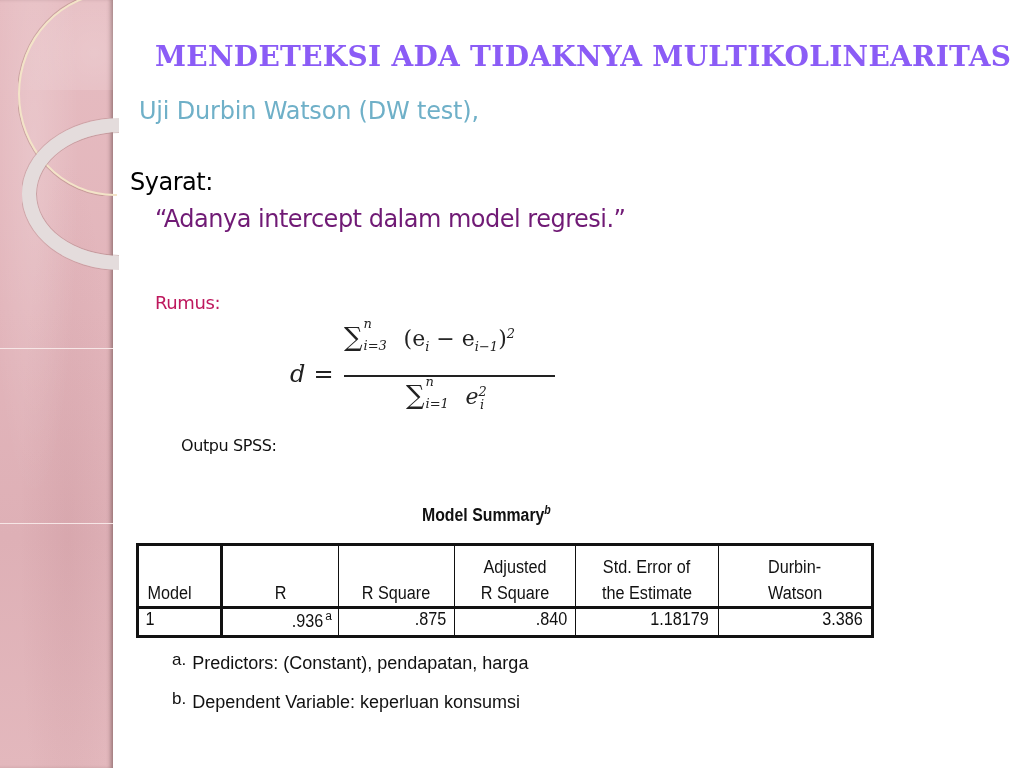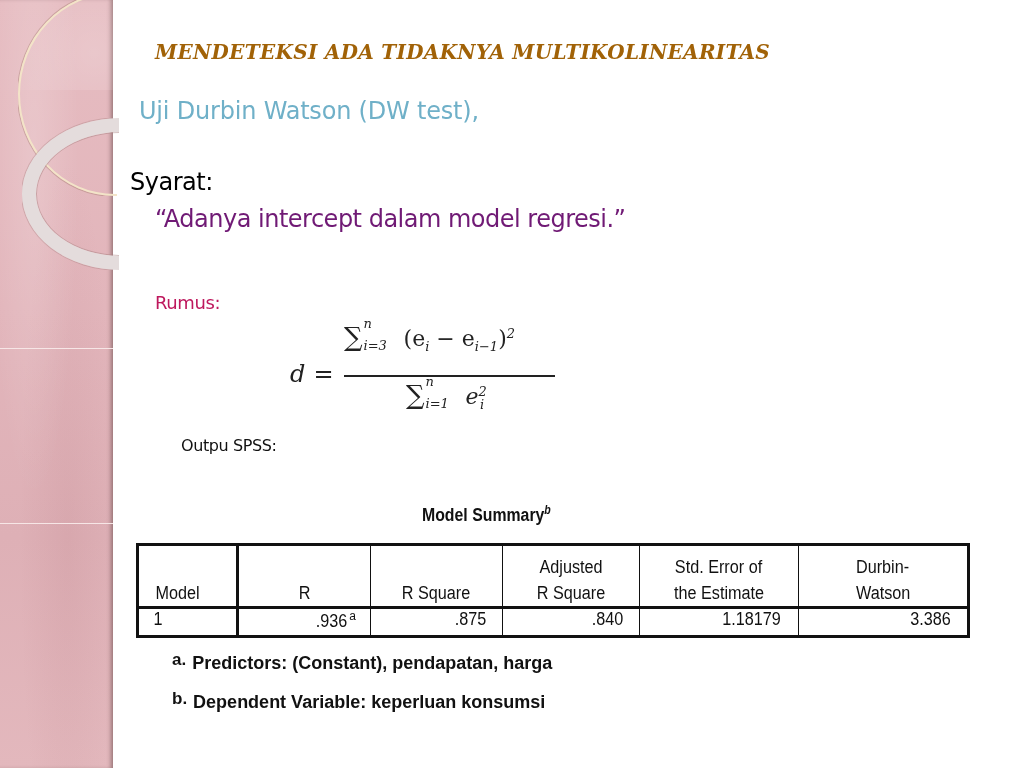--- a/index.html
+++ b/index.html
@@ -37,24 +37,23 @@
     position:absolute; left:22px; top:118px; width:170px; height:124px;
     border-radius:50%;
     border:14px solid #e4dcdc;
     box-shadow: inset 0 0 0 1px rgba(170,130,130,0.5), 0 0 0 1px rgba(170,130,130,0.4);
     clip-path: inset(0 101px 0 0);
   }
 
   .title {
     position:absolute; left:155px; top:40px;
     font-family:"DejaVu Serif", serif; font-weight:bold;
-    font-size:20px; letter-spacing:0.3px;
-    color:#a16207; font-variant: small-caps;
+    font-size:28px; letter-spacing:0.3px;
+    color:#8b5cf6; font-variant: small-caps;
     text-transform: uppercase;
-    font-style: italic;
   }
   .subtitle {
     position:absolute; left:139px; top:97px;
     font-family:"DejaVu Sans", sans-serif; font-size:24px;
     color:#6fb0c8; letter-spacing:-0.2px;
   }
   .syarat-label {
     position:absolute; left:130px; top:168px;
     font-size:24px; color:#000000; font-family:"DejaVu Sans", sans-serif;
     letter-spacing:-0.5px;
@@ -103,21 +102,21 @@
     font-size:18px; color:#111; transform: scaleX(0.88); transform-origin:left;
   }
   .table-title sup { font-size:12px; font-style:italic; font-weight:bold; }
 
   .spss-table {
     position:absolute; left:136px; top:543px;
     border-collapse:collapse;
     font-family:"Liberation Sans", sans-serif; font-size:18px; color:#111;
   }
   .spss-table th, .spss-table td {
-    border:1px solid #111; padding:0 14px;
+    border:1px solid #111; padding:0 6px;
     font-weight:normal; white-space:nowrap;
   }
   .spss-table thead th {
     height:60px; vertical-align:bottom; text-align:center; line-height:26px;
     padding-bottom:0;
   }
   .spss-table tbody td { height:26px; vertical-align:top; text-align:right; }
   .spss-table { border:3px solid #111; }
   .spss-table thead tr { border-bottom:3px solid #111; }
   .spss-table .col-model { border-right:3px solid #111; text-align:left; }
@@ -125,21 +124,20 @@
   .spss-table tbody .col-model { text-align:left; }
   .c0 { width:69px; } .c1 { width:103px; } .c2 { width:103px; }
   .c3 { width:108px; } .c4 { width:130px; } .c5 { width:140px; }
   .spss-table td sup { font-size:12px; }
   .cond { transform: scaleX(0.9); display:inline-block; transform-origin:center; }
 
   .footnote {
     position:absolute; left:172px;
     font-family:"Liberation Sans", sans-serif; font-size:18px; color:#111;
     white-space:nowrap;
-    font-weight:bold;
   }
   .footnote .mark { display:inline-block; font-size:17px; position:relative; top:-4px; margin-right:6px; }
   .fn-a { top:653px; }
   .fn-b { top:692px; }
 </style>
 </head>
 <body>
 
 <div class="side-strip">
   <div class="ring-big-fill"></div>

